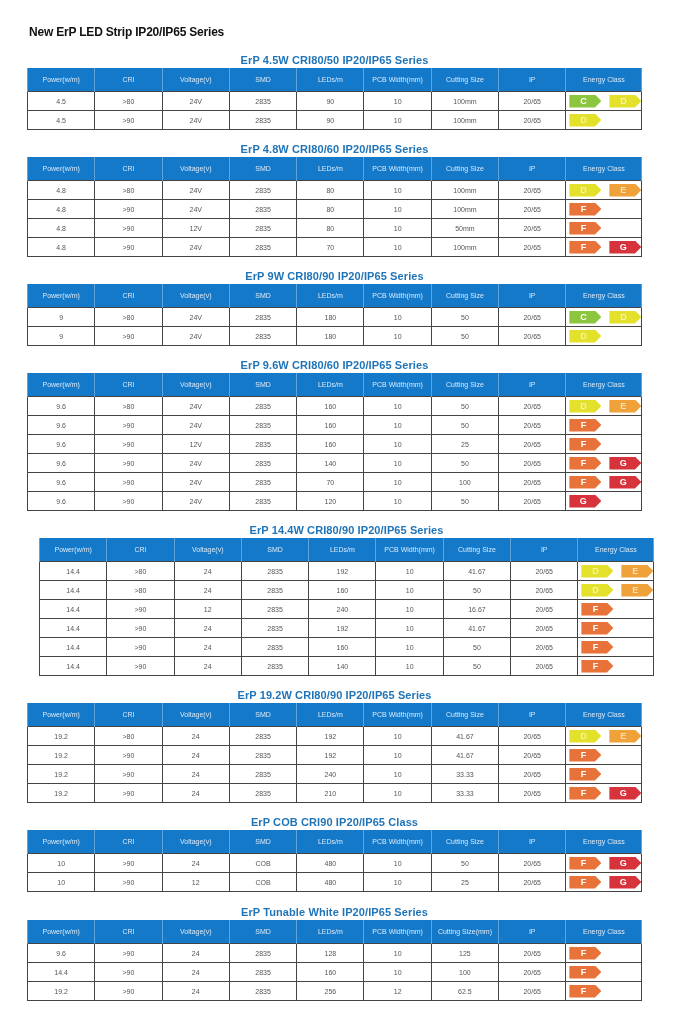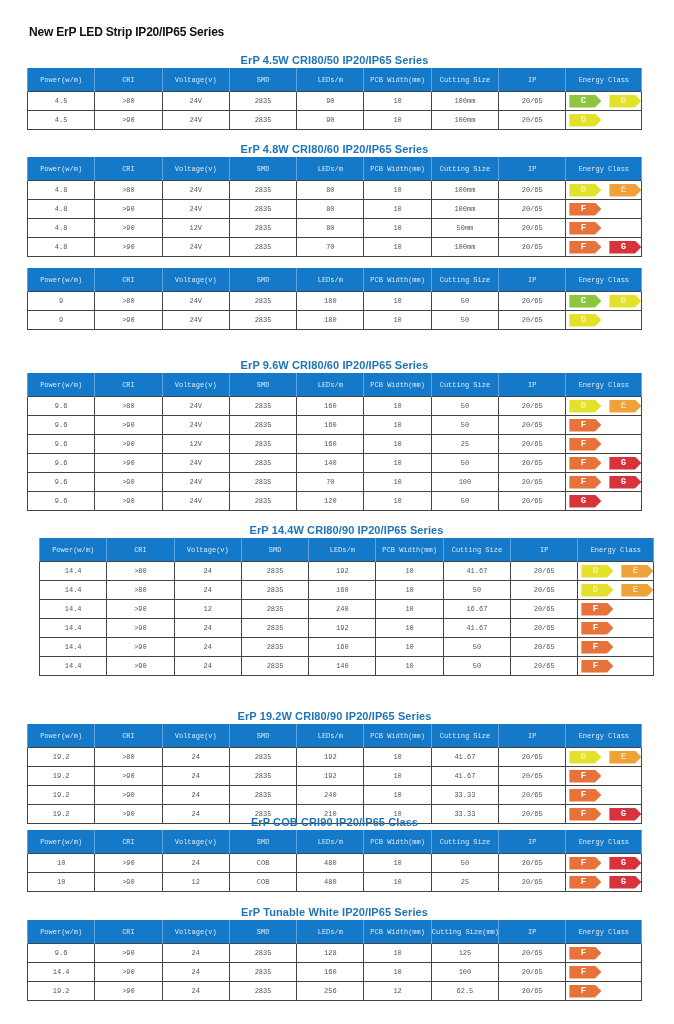--- a/index.html
+++ b/index.html
@@ -1,20 +1,20 @@
 <!DOCTYPE html>
 <html><head>
 <meta charset="utf-8">
 <style>
   html, body { margin: 0; padding: 0; background: #ffffff; }
   body { width: 674px; height: 1024px; position: relative; overflow: hidden; font-family: "Liberation Sans", sans-serif; }
   .page-title { position: absolute; left: 29px; top: 25px; font-size: 12px; font-weight: bold; color: #111; letter-spacing: -0.2px; }
   .section { position: absolute; left: 27px; width: 615px; }
   .section-title { text-align: center; font-size: 11px; font-weight: bold; color: #1f74b8; height: 16px; line-height: 16px; letter-spacing: 0.1px; }
-  table { border-collapse: collapse; width: 615px; table-layout: fixed; font-family: Liberation Mono, monospace; }
+  table { border-collapse: collapse; width: 615px; table-layout: fixed; }
   col.c1, col.c2, col.c3, col.c4, col.c5, col.c6, col.c7, col.c8 { width: 67.3px; }
   col.c9 { width: 76px; }
   th { background: #1479c9; color: #dbe9f6; font-weight: normal; font-size: 7px; height: 23px; padding: 0; border-left: 1px solid #5fa3dc; border-right: 1px solid #5fa3dc; text-align: center; white-space: nowrap; }
   td { height: 18px; padding: 0; font-size: 7px; color: #555; text-align: center; border: 1px solid #444; white-space: nowrap; }
   td.energy { text-align: left; padding-left: 3px; }
   .badge { display: inline-block; position: relative; width: 28px; height: 13px; line-height: 13px; color: #fff; font-weight: bold; font-size: 9px; text-align: center; vertical-align: middle; margin-right: 8px; clip-path: polygon(0 0, 80% 0, 100% 50%, 80% 100%, 0 100%); padding-right: 4px; box-sizing: content-box; }
   .b-C { background: #8cc63e; }
   .b-D { background: #e4e12c; color: #f4f3a8; }
   .b-E { background: #efa23a; color: #f9dcb0; }
   .b-F { background: #e8733a; }
@@ -148,20 +148,21 @@
             <td>70</td>
             <td>10</td>
             <td>100mm</td>
             <td>20/65</td>
             <td class="energy"><span class="badge b-F">F</span><span class="badge b-G">G</span></td>
           </tr>
         </tbody>
       </table>
     </div>
     <div class="section" style="top: 268px;">
+      <div class="section-title">ErP 9W CRI80/90 IP20/IP65 Series</div>
       <table>
         <colgroup>
           <col class="c1">
           <col class="c2">
           <col class="c3">
           <col class="c4">
           <col class="c5">
           <col class="c6">
           <col class="c7">
           <col class="c8">
@@ -393,21 +394,21 @@
             <td>2835</td>
             <td>140</td>
             <td>10</td>
             <td>50</td>
             <td>20/65</td>
             <td class="energy"><span class="badge b-F">F</span></td>
           </tr>
         </tbody>
       </table>
     </div>
-    <div class="section" style="top: 708px;">
+    <div class="section" style="top: 687px;">
       <div class="section-title">ErP 19.2W CRI80/90 IP20/IP65 Series</div>
       <table>
         <colgroup>
           <col class="c1">
           <col class="c2">
           <col class="c3">
           <col class="c4">
           <col class="c5">
           <col class="c6">
           <col class="c7">

